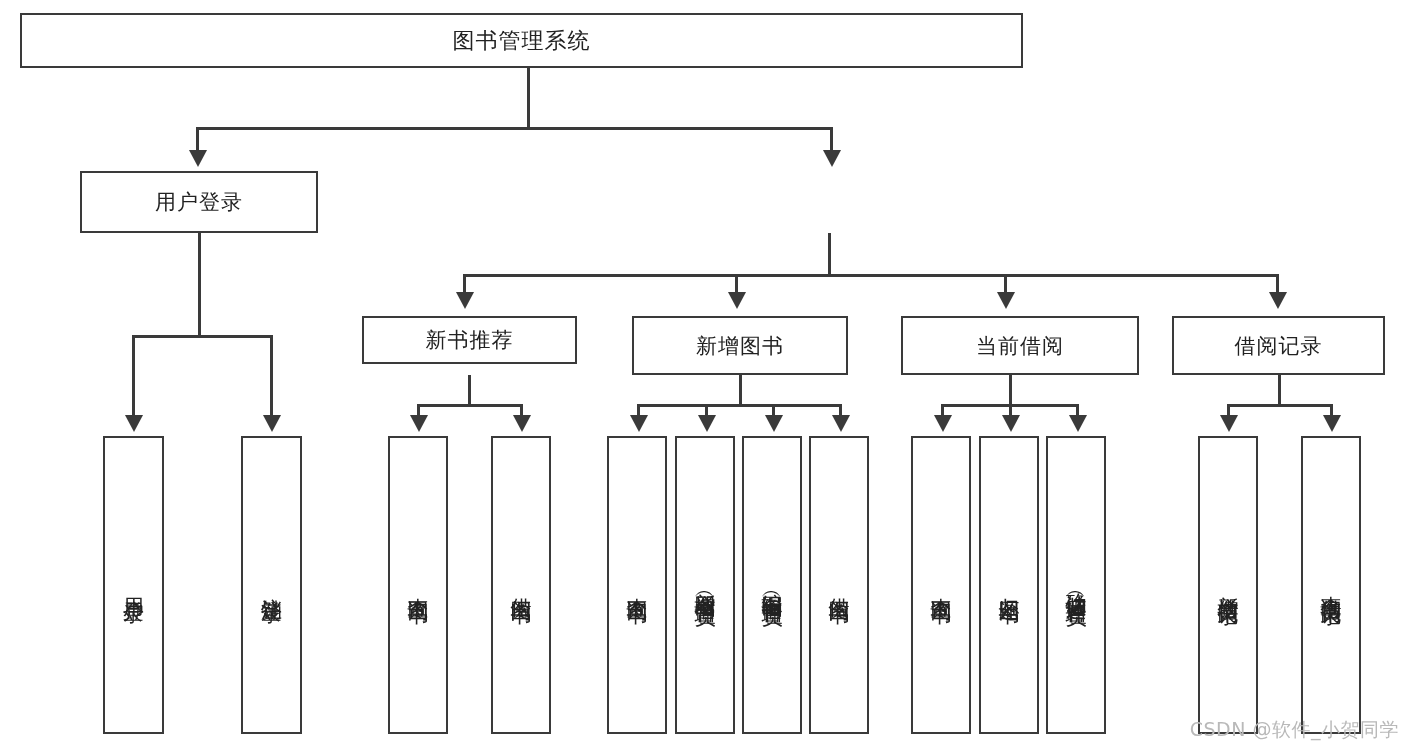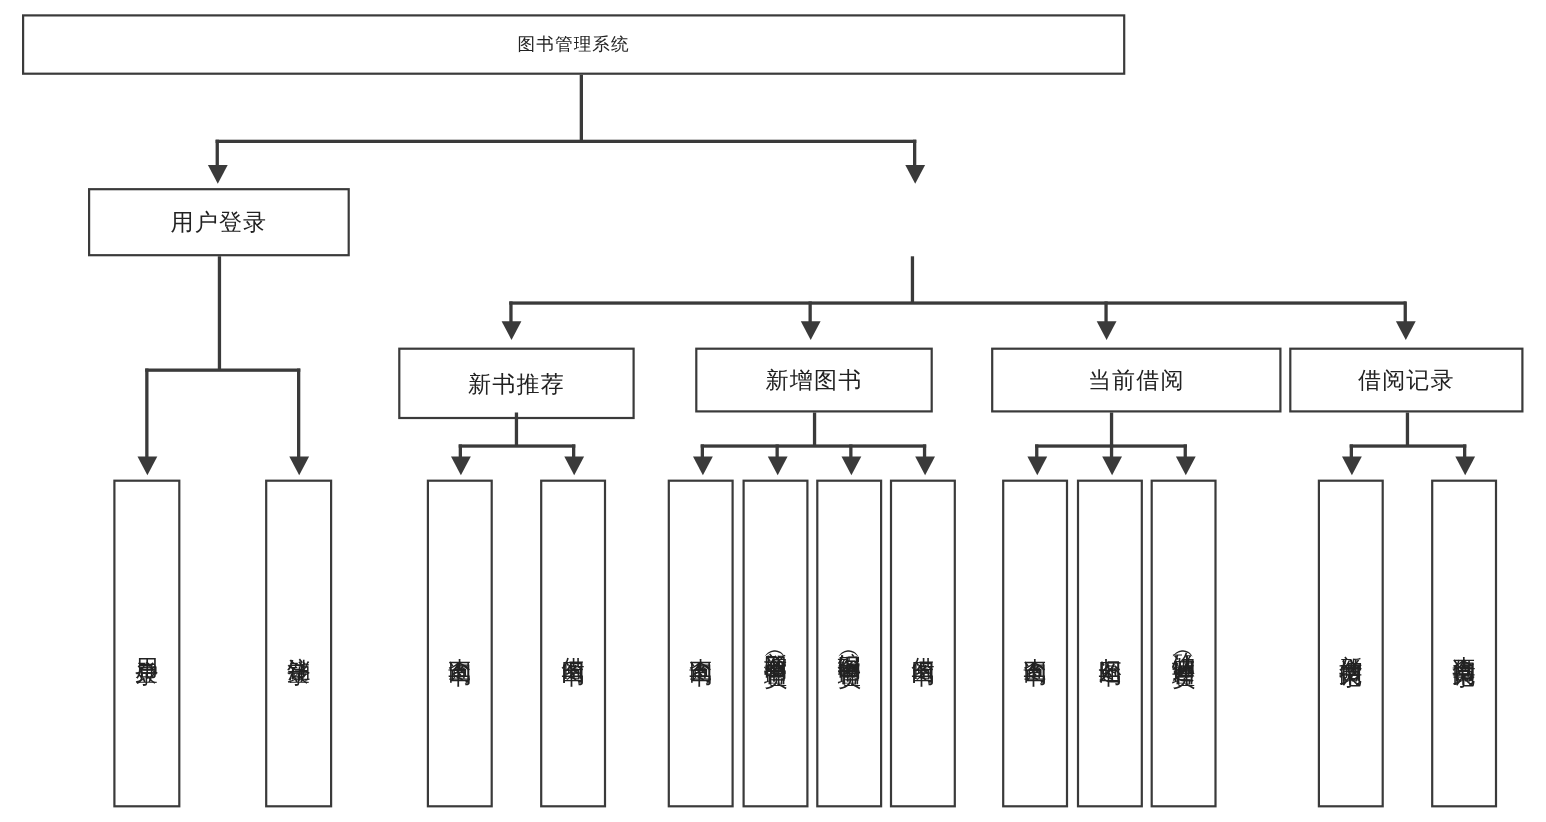--- a/index.html
+++ b/index.html
@@ -24,21 +24,21 @@
     box-sizing: border-box;
     background: #ffffff;
     border: 2px solid #3a3a3a;
     display: flex;
     align-items: center;
     justify-content: center;
     color: #222222;
     text-align: center;
   }
   .node.root {
-    font-size: 16px;
+    font-size: 22px;
     letter-spacing: 1px;
   }
   .node.level2 {
     font-size: 21px;
     letter-spacing: 1px;
   }
   .node.level3 {
     font-size: 21px;
     letter-spacing: 1px;
   }
@@ -127,27 +127,27 @@
   <div class="hline" style="left:463px; top:274px; width:815px;"></div>
   <div class="vline" style="left:463px; top:274px; height:21px;"></div>
   <div class="arrow" style="left:456px; top:292px;"></div>
   <div class="vline" style="left:735px; top:274px; height:21px;"></div>
   <div class="arrow" style="left:728px; top:292px;"></div>
   <div class="vline" style="left:1004px; top:274px; height:21px;"></div>
   <div class="arrow" style="left:997px; top:292px;"></div>
   <div class="vline" style="left:1276px; top:274px; height:21px;"></div>
   <div class="arrow" style="left:1269px; top:292px;"></div>
 
-  <div class="node level3" style="left:362px; top:316px; width:215px; height:65px;">
+  <div class="node level3" style="left:362px; top:316px; width:215px; height:48px;">
     <span>新书推荐</span>
   </div>
   <div class="node level3" style="left:632px; top:316px; width:216px; height:59px;">
     <span>新增图书</span>
   </div>
-  <div class="node level3" style="left:901px; top:316px; width:264px; height:59px;">
+  <div class="node level3" style="left:901px; top:316px; width:238px; height:59px;">
     <span>当前借阅</span>
   </div>
   <div class="node level3" style="left:1172px; top:316px; width:213px; height:59px;">
     <span>借阅记录</span>
   </div>
 
   <div class="vline" style="left:468px; top:375px; height:31px;"></div>
   <div class="hline" style="left:417px; top:404px; width:106px;"></div>
   <div class="vline" style="left:417px; top:404px; height:14px;"></div>
   <div class="arrow" style="left:410px; top:415px;"></div>
@@ -211,14 +211,15 @@
   <div class="vline" style="left:1330px; top:404px; height:14px;"></div>
   <div class="arrow" style="left:1323px; top:415px;"></div>
 
   <div class="node leaf" style="left:1198px; top:436px; width:60px; height:298px;">
     <span class="vtext">新增借阅记录</span>
   </div>
   <div class="node leaf" style="left:1301px; top:436px; width:60px; height:298px;">
     <span class="vtext">查询借阅记录</span>
   </div>
 
+  <div id="watermark">CSDN @软件_小贺同学</div>
 
 </div>
 
 </body></html>

